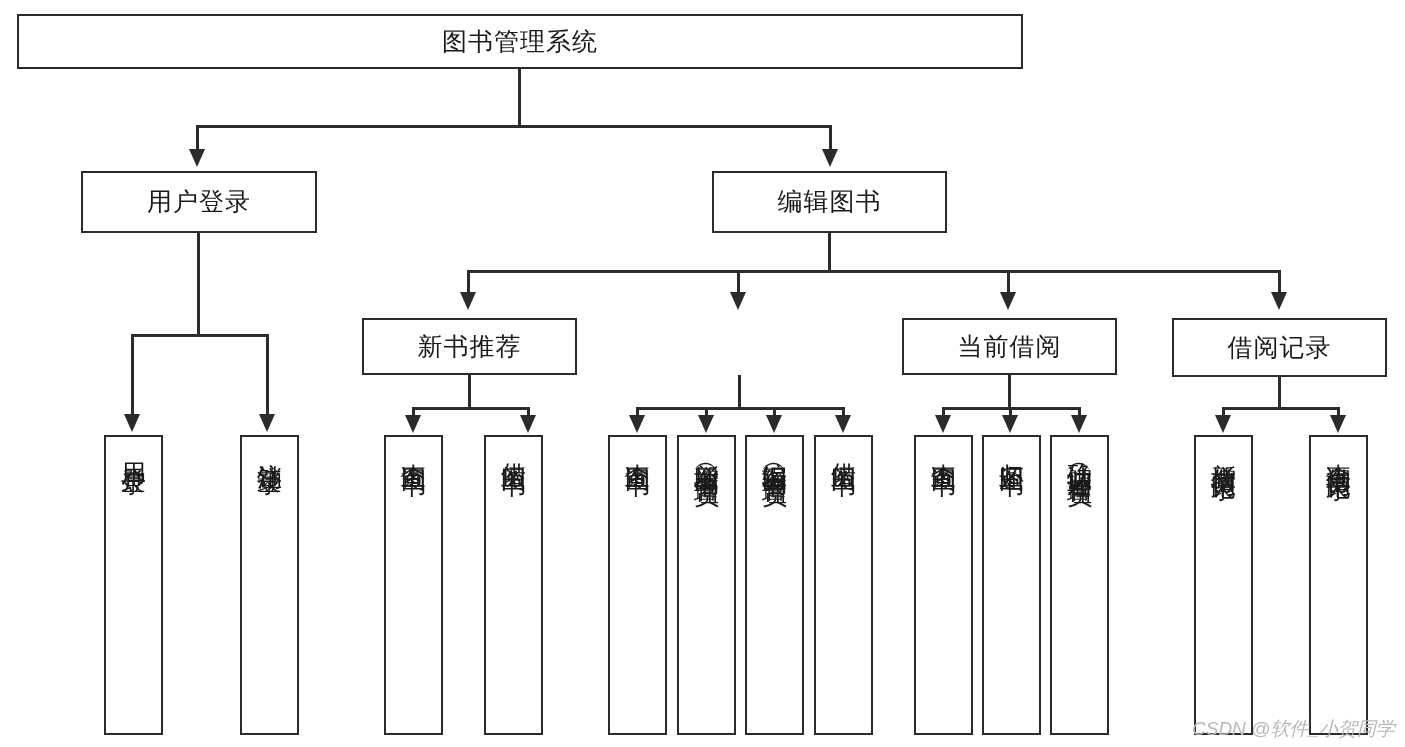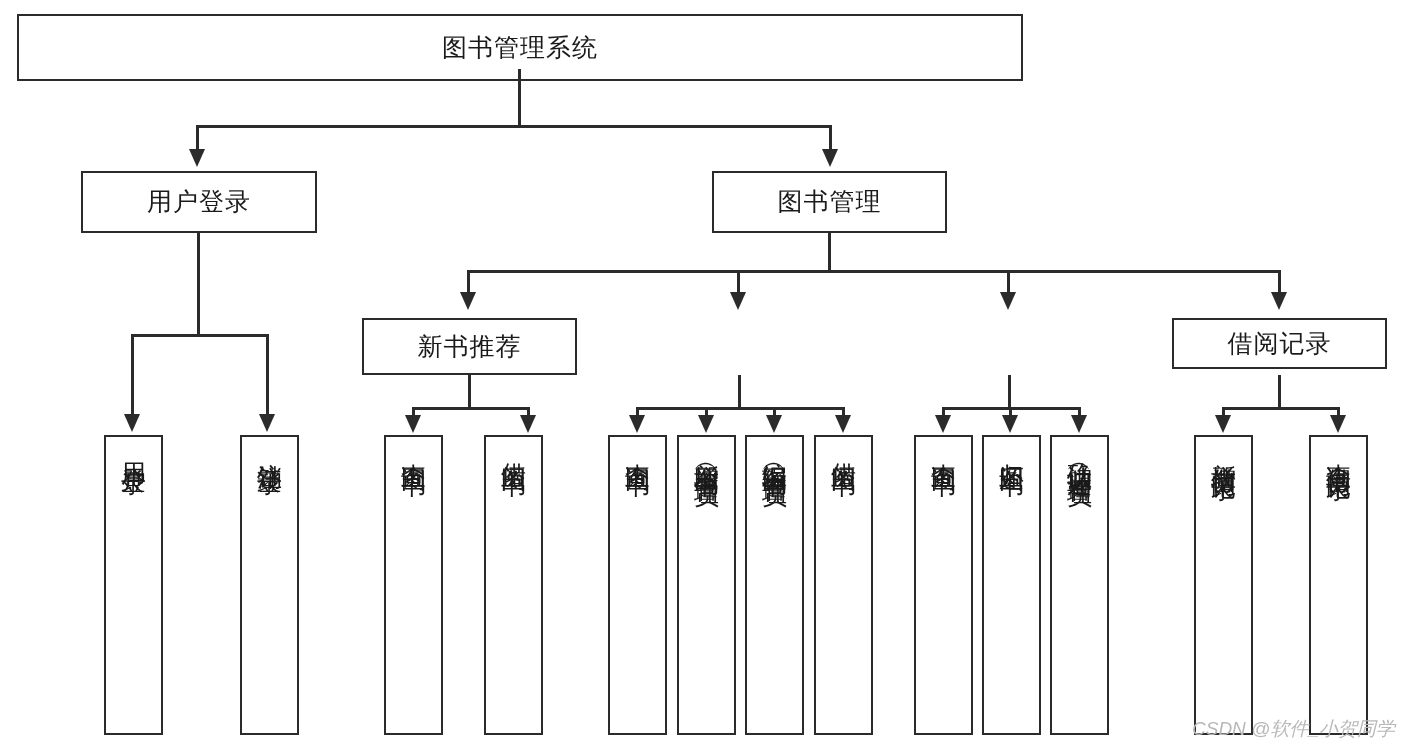--- a/index.html
+++ b/index.html
@@ -75,38 +75,38 @@
     white-space: nowrap;
     user-select: none;
     font-style: italic;
   }
 </style>
 </head>
 <body>
 
 <div id="canvas">
 
-  <div class="node root horiz" style="left:17px; top:14px; width:1006px; height:67px;">
+  <div class="node root horiz" style="left:17px; top:14px; width:1006px; height:55px;">
     <span class="label">图书管理系统</span>
   </div>
 
   <div class="ln v" style="left:518px; top:69px; width:2.5px; height:57px;"></div>
 
   <div class="ln h" style="left:196px; top:125px; width:635px; height:2.5px;"></div>
   <div class="ln v" style="left:196px; top:125px; width:2.5px; height:26px;"></div>
   <div class="ln v" style="left:829px; top:125px; width:2.5px; height:26px;"></div>
   <div class="arrow" style="left:189px; top:149px;"></div>
   <div class="arrow" style="left:822px; top:149px;"></div>
 
   <div class="node horiz" style="left:81px; top:171px; width:236px; height:62px;">
     <span class="label">用户登录</span>
   </div>
 
   <div class="node horiz" style="left:712px; top:171px; width:235px; height:62px;">
-    <span class="label">图书管理</span>
+    <span class="label">编辑图书</span>
   </div>
 
   <div class="ln v" style="left:197px; top:233px; width:2.5px; height:102px;"></div>
   <div class="ln h" style="left:131px; top:334px; width:137px; height:2.5px;"></div>
   <div class="ln v" style="left:131px; top:334px; width:2.5px; height:82px;"></div>
   <div class="ln v" style="left:266px; top:334px; width:2.5px; height:82px;"></div>
   <div class="arrow" style="left:124px; top:414px;"></div>
   <div class="arrow" style="left:259px; top:414px;"></div>
 
   <div class="ln v" style="left:828px; top:233px; width:2.5px; height:38px;"></div>
@@ -116,21 +116,24 @@
   <div class="ln v" style="left:1007px; top:270px; width:2.5px; height:24px;"></div>
   <div class="ln v" style="left:1278px; top:270px; width:2.5px; height:24px;"></div>
   <div class="arrow" style="left:460px; top:292px;"></div>
   <div class="arrow" style="left:730px; top:292px;"></div>
   <div class="arrow" style="left:1000px; top:292px;"></div>
   <div class="arrow" style="left:1271px; top:292px;"></div>
 
   <div class="node horiz" style="left:362px; top:318px; width:215px; height:57px;">
     <span class="label">新书推荐</span>
   </div>
-  <div class="node horiz" style="left:1172px; top:318px; width:215px; height:51px;">
+  <div class="node horiz" style="left:902px; top:318px; width:215px; height:57px;">
+    <span class="label">当前借阅</span>
+  </div>
+  <div class="node horiz" style="left:1172px; top:318px; width:215px; height:59px;">
     <span class="label">借阅记录</span>
   </div>
 
   <div class="ln v" style="left:468px; top:375px; width:2.5px; height:33px;"></div>
   <div class="ln h" style="left:412px; top:407px; width:117px; height:2.5px;"></div>
   <div class="ln v" style="left:412px; top:407px; width:2.5px; height:10px;"></div>
   <div class="ln v" style="left:527px; top:407px; width:2.5px; height:10px;"></div>
   <div class="arrow" style="left:405px; top:415px;"></div>
   <div class="arrow" style="left:520px; top:415px;"></div>
 

